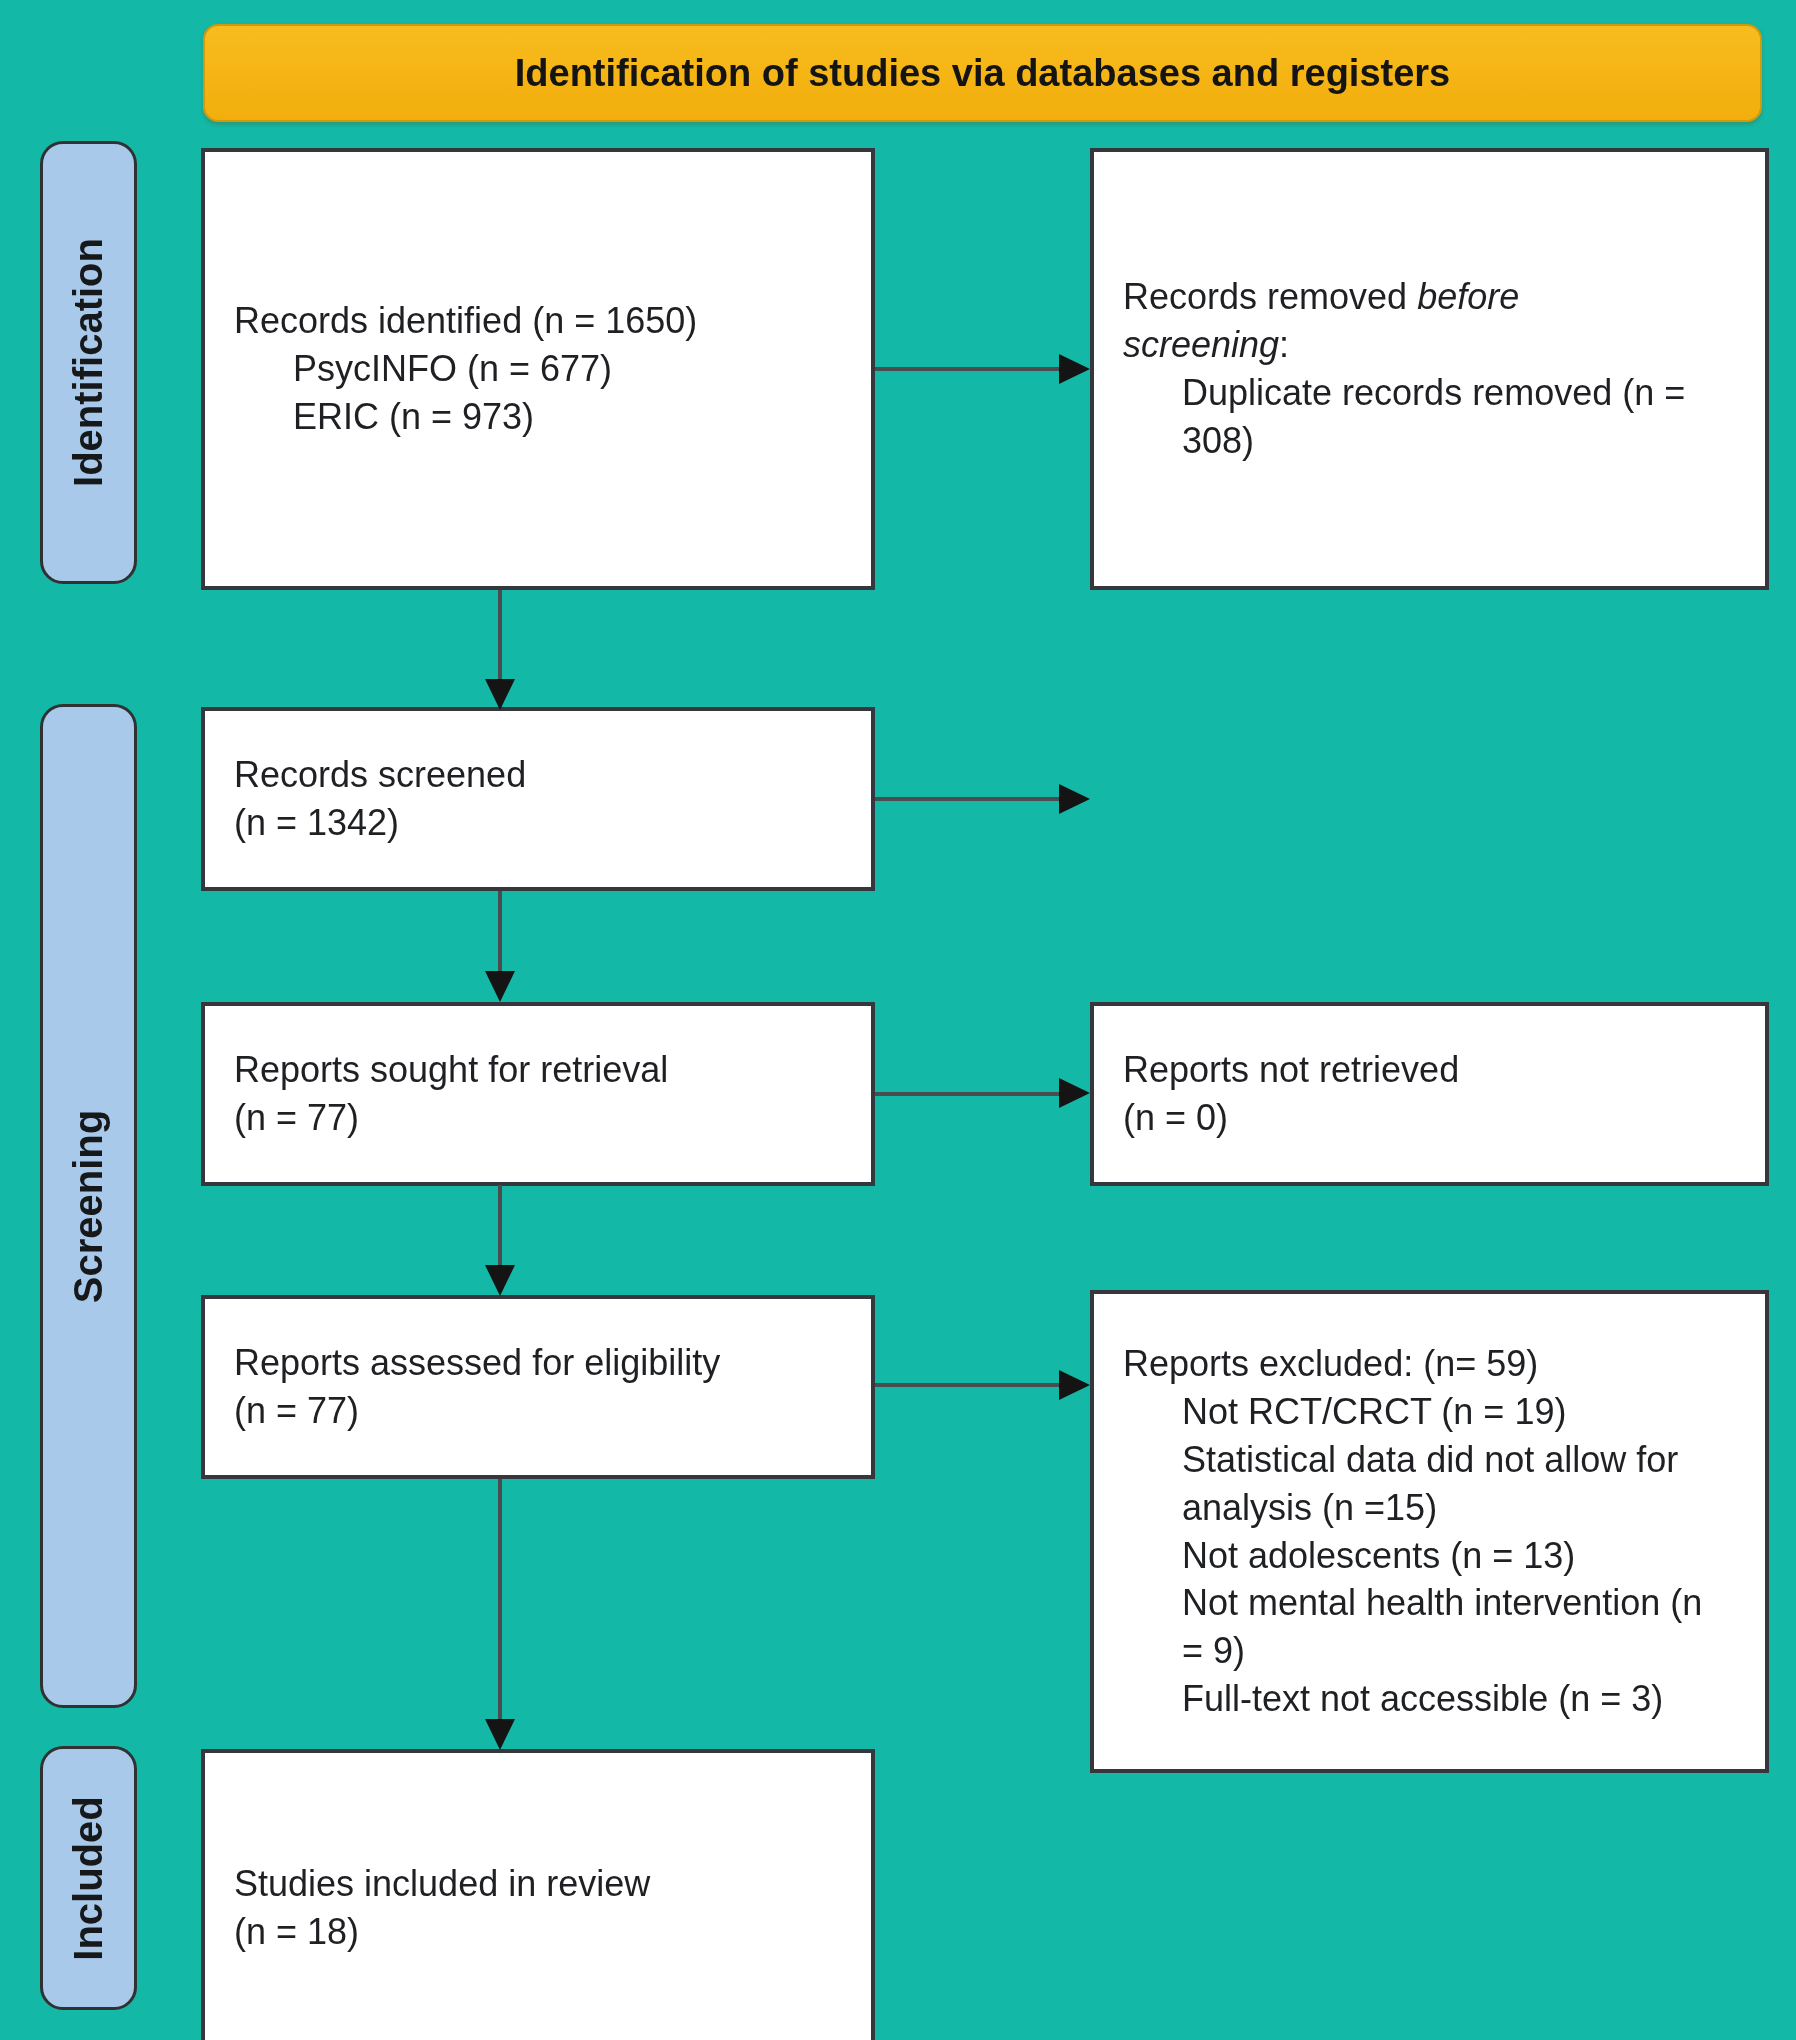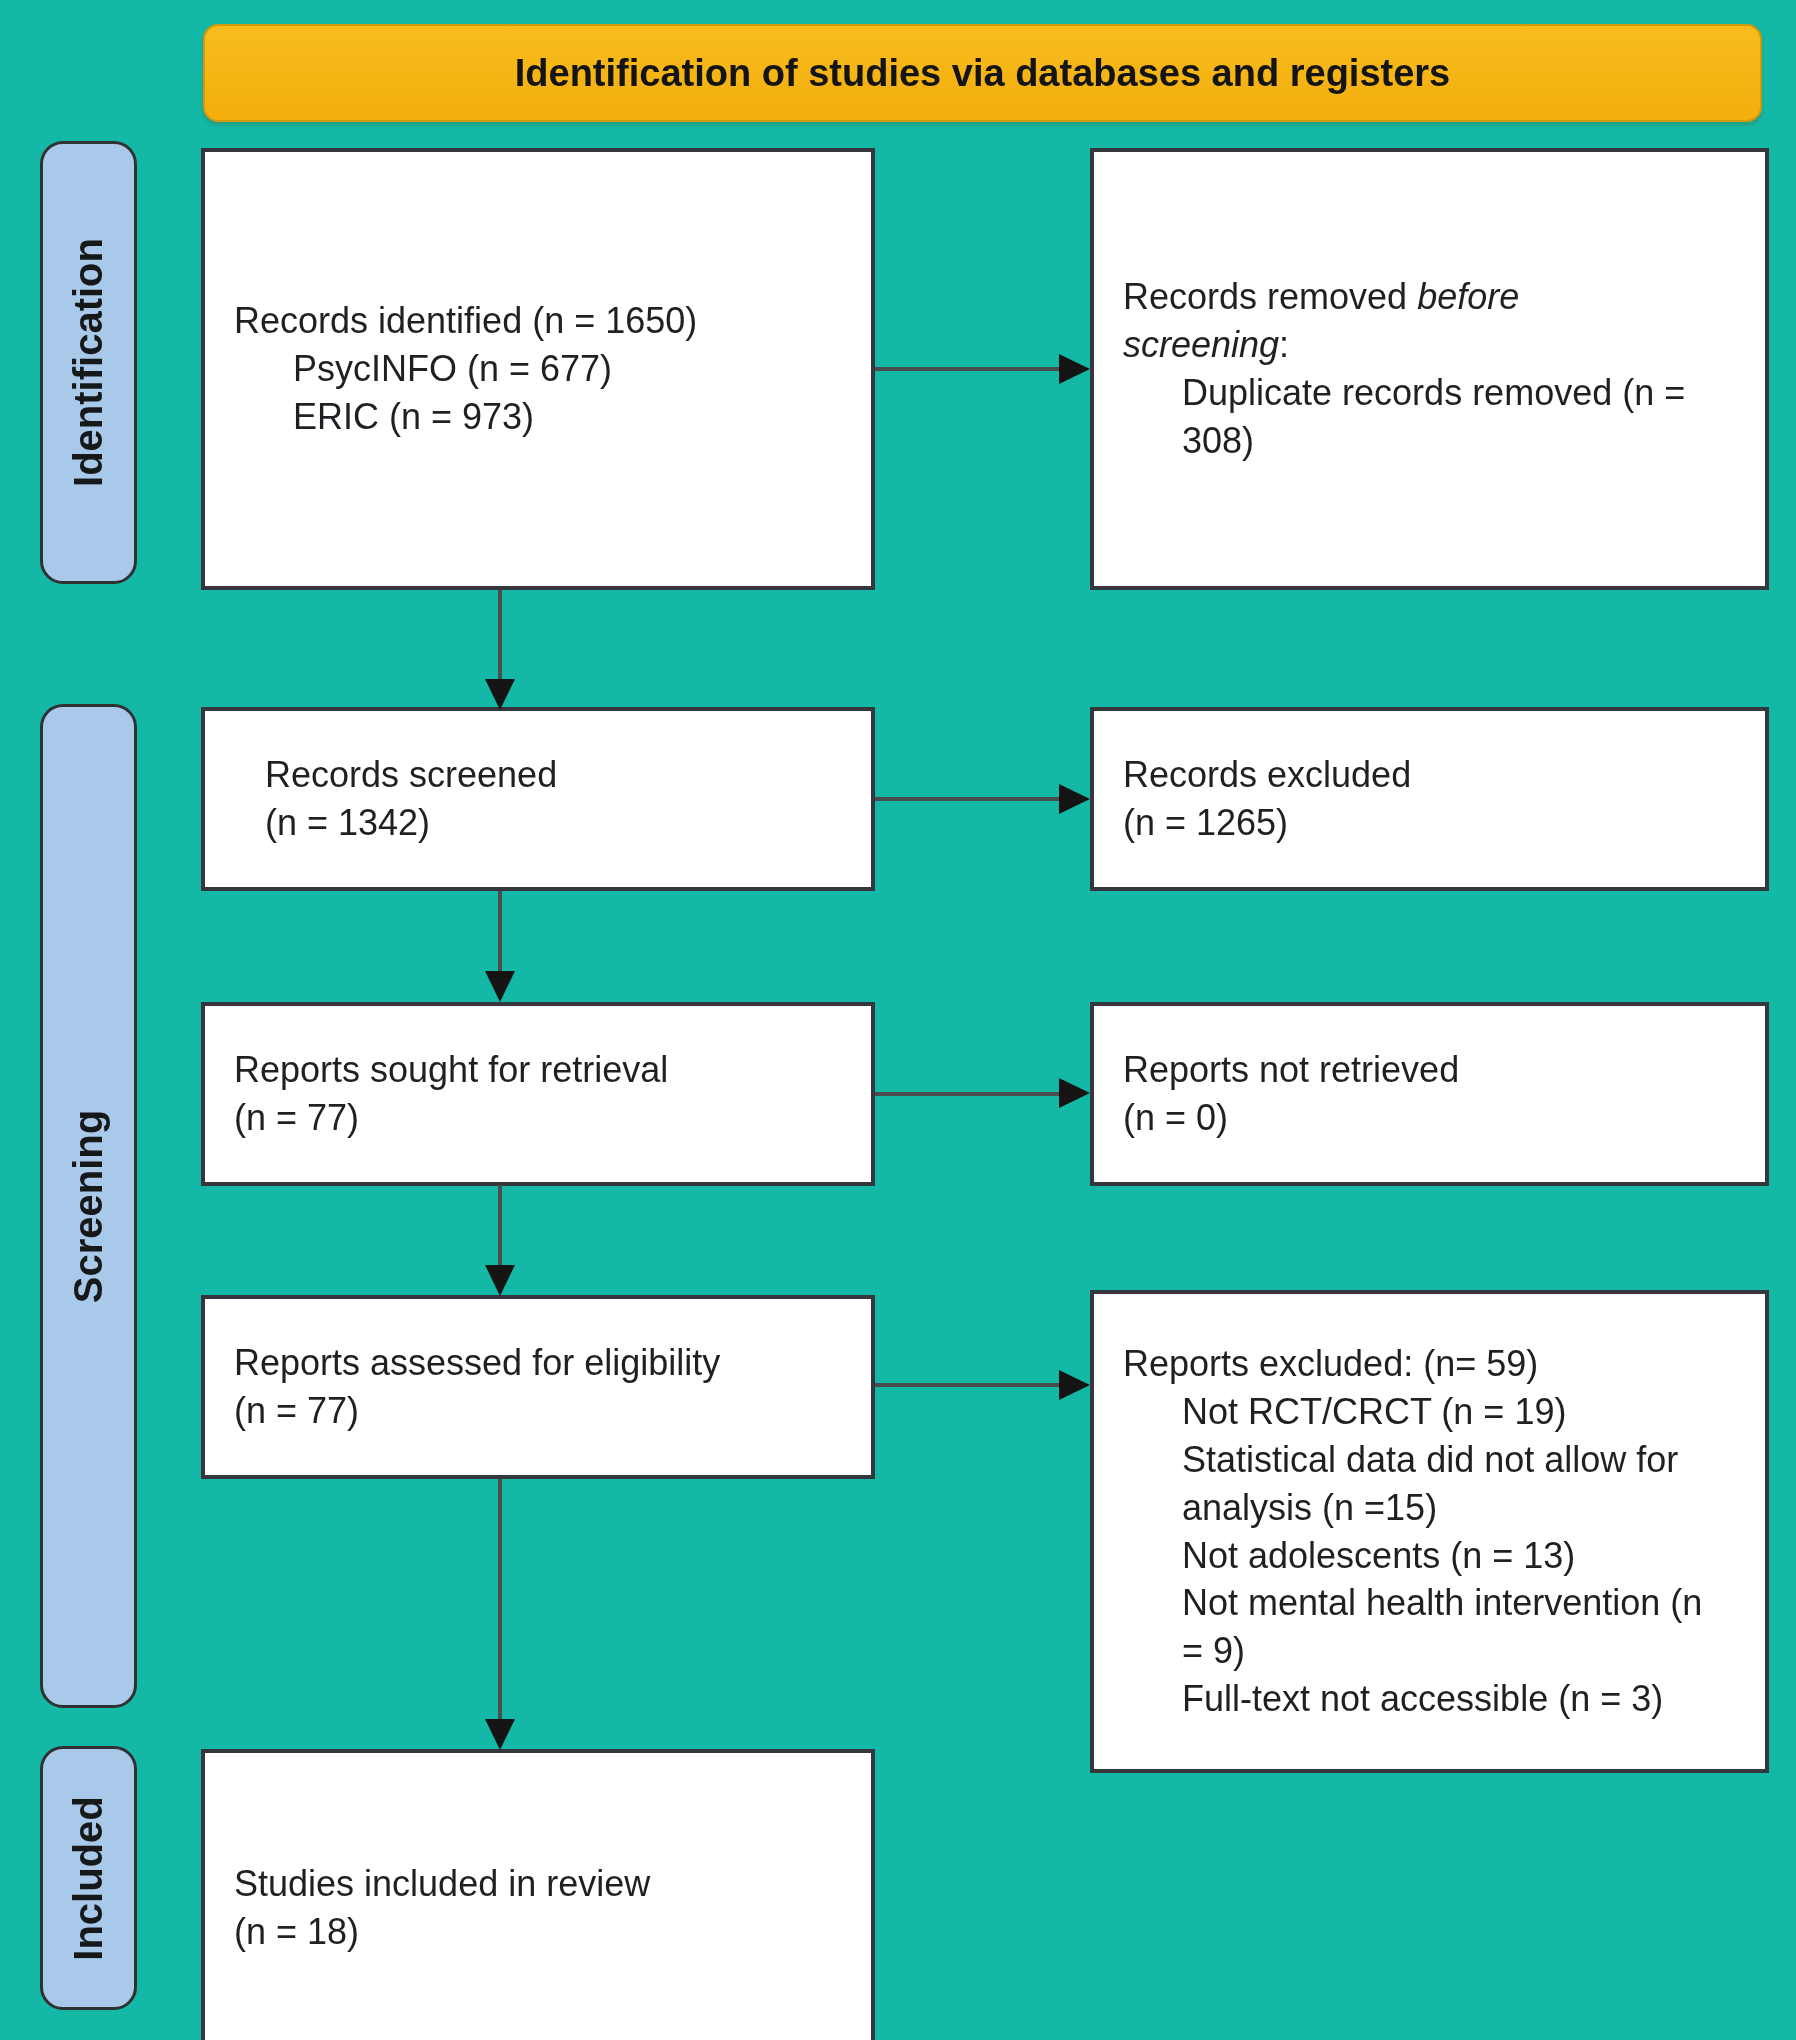--- a/index.html
+++ b/index.html
@@ -71,33 +71,27 @@
     </div>
   </div>
 
   <div class="box" style="left:1090px;top:148px;width:679px;height:442px;">
     <div class="box-content">
       <div style="max-width:535px;"><span>Records removed </span><span class="em">before screening</span><span>:</span></div>
       <div class="sub" style="max-width:535px;">Duplicate records removed (n = 308)</div>
     </div>
   </div>
 
-  <div class="box" style="left:201px;top:707px;width:674px;height:184px;padding-left:31px;">
+  <div class="box" style="left:201px;top:707px;width:674px;height:184px;">
     <div class="box-content">
       <div>Records screened</div>
       <div>(n = 1342)</div>
     </div>
   </div>
 
-  <div class="box" style="left:1090px;top:707px;width:679px;height:184px;">
-    <div class="box-content">
-      <div>Records excluded</div>
-      <div>(n = 1265)</div>
-    </div>
-  </div>
 
   <div class="box" style="left:201px;top:1002px;width:674px;height:184px;align-items:center;">
     <div class="box-content">
       <div>Reports sought for retrieval</div>
       <div>(n = 77)</div>
     </div>
   </div>
 
   <div class="box" style="left:1090px;top:1002px;width:679px;height:184px;">
     <div class="box-content">

